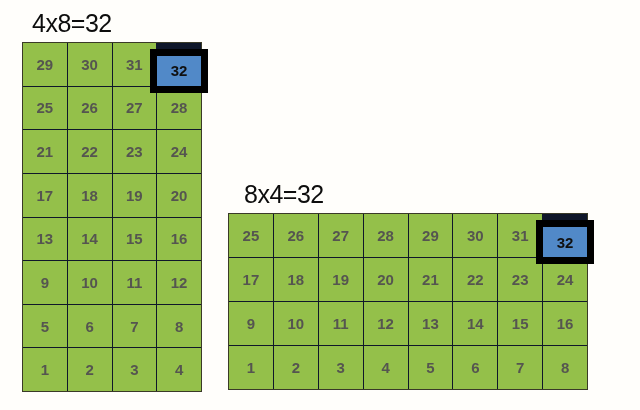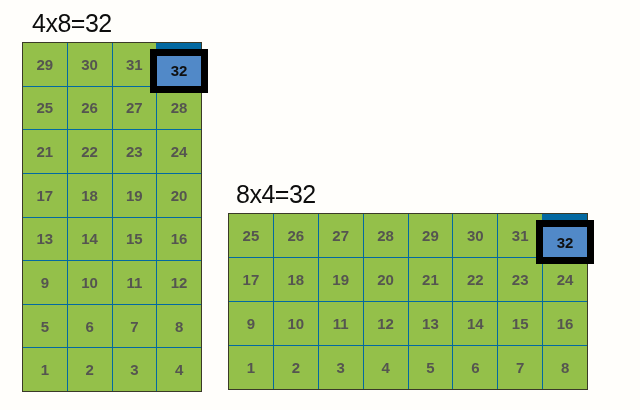--- a/index.html
+++ b/index.html
@@ -31,21 +31,21 @@
     font-weight: 400;
     color: #0d0d0d;
     letter-spacing: -0.5px;
     line-height: 1;
     white-space: nowrap;
     font-family: "Liberation Sans", sans-serif;
   }
   .array-grid {
     position: absolute;
     display: grid;
-    background: #0369a1;
+    background: #0f172a;
     border: 1px solid #3a3a28;
     box-sizing: border-box;
     gap: 1px;
   }
   .cell {
     background: #94c04a;
     color: #555550;
     font-size: 15px;
     font-weight: bold;
     display: flex;
@@ -71,21 +71,21 @@
     left: 22px;
     top: 42px;
     width: 180px;
     height: 350px;
     grid-template-columns: repeat(4, 1fr);
     grid-template-rows: repeat(8, 1fr);
   }
 
   
   #array-right { left: 0px; top: 0px; }
-  #array-right .array-title { left: 236px; top: 182px; }
+  #array-right .array-title { left: 244px; top: 182px; }
   #array-right .array-grid {
     left: 228px;
     top: 213px;
     width: 360px;
     height: 177px;
     grid-template-columns: repeat(8, 1fr);
     grid-template-rows: repeat(4, 1fr);
   }
 </style>
 </head>

